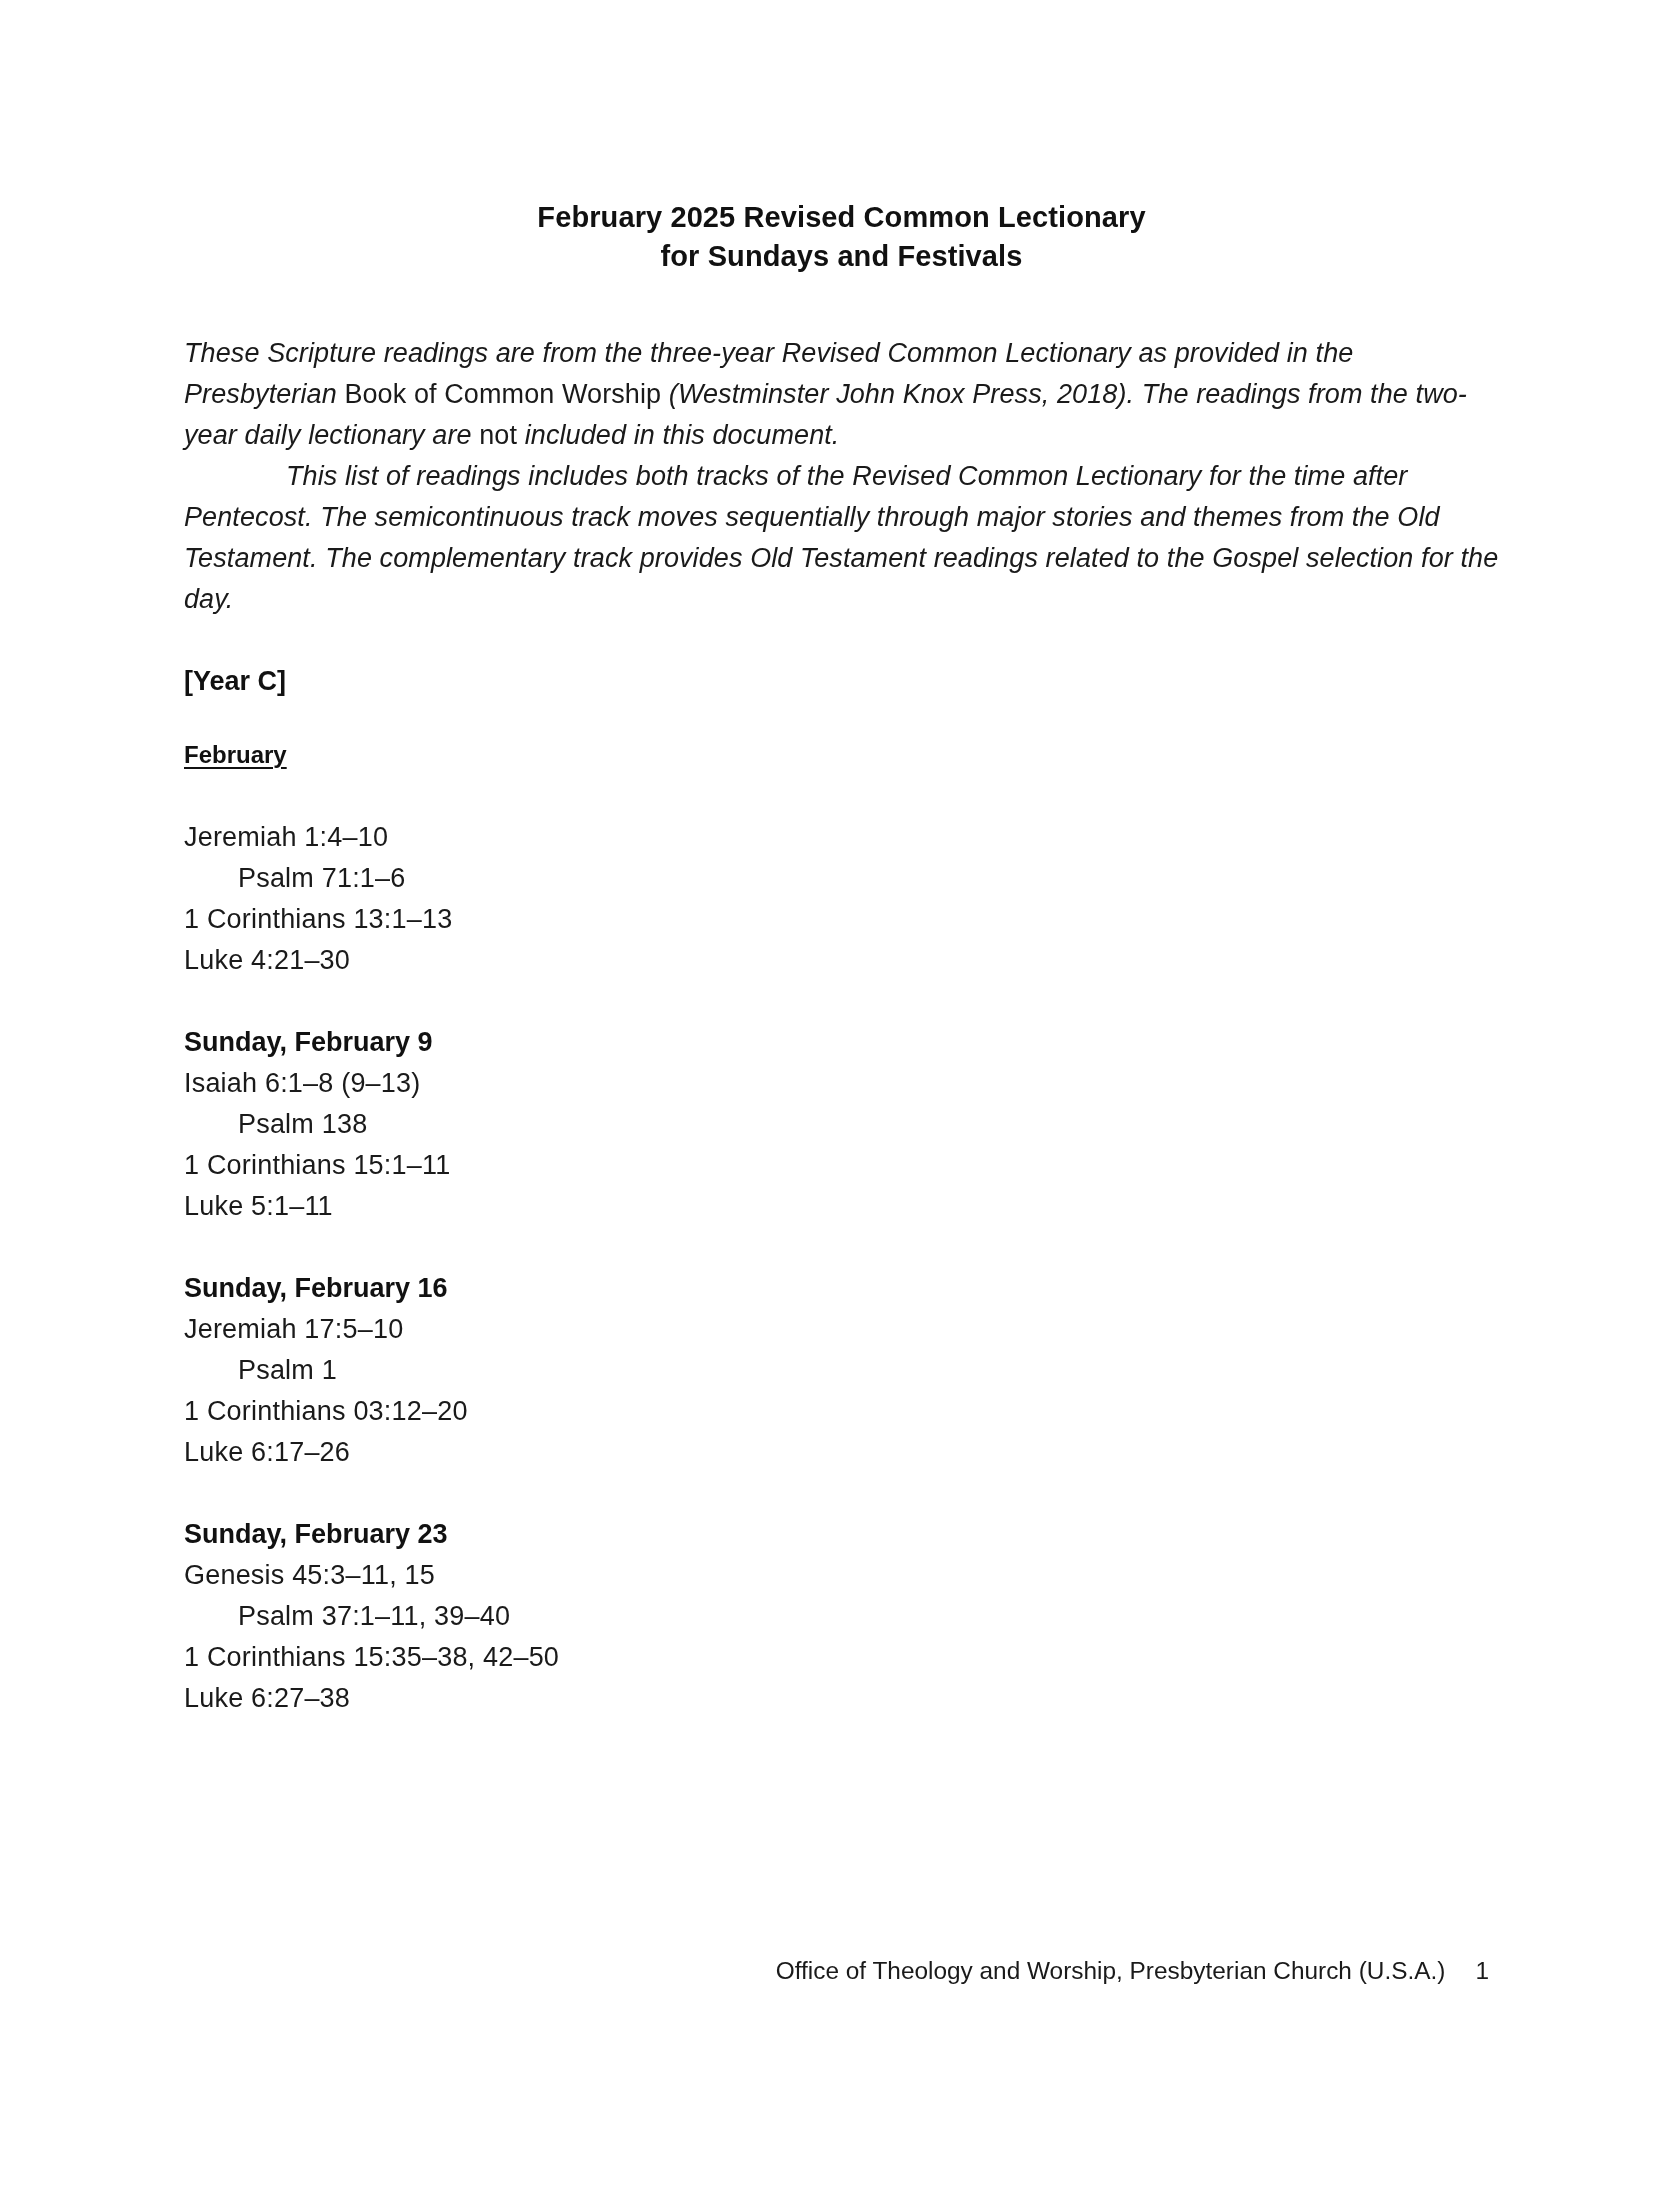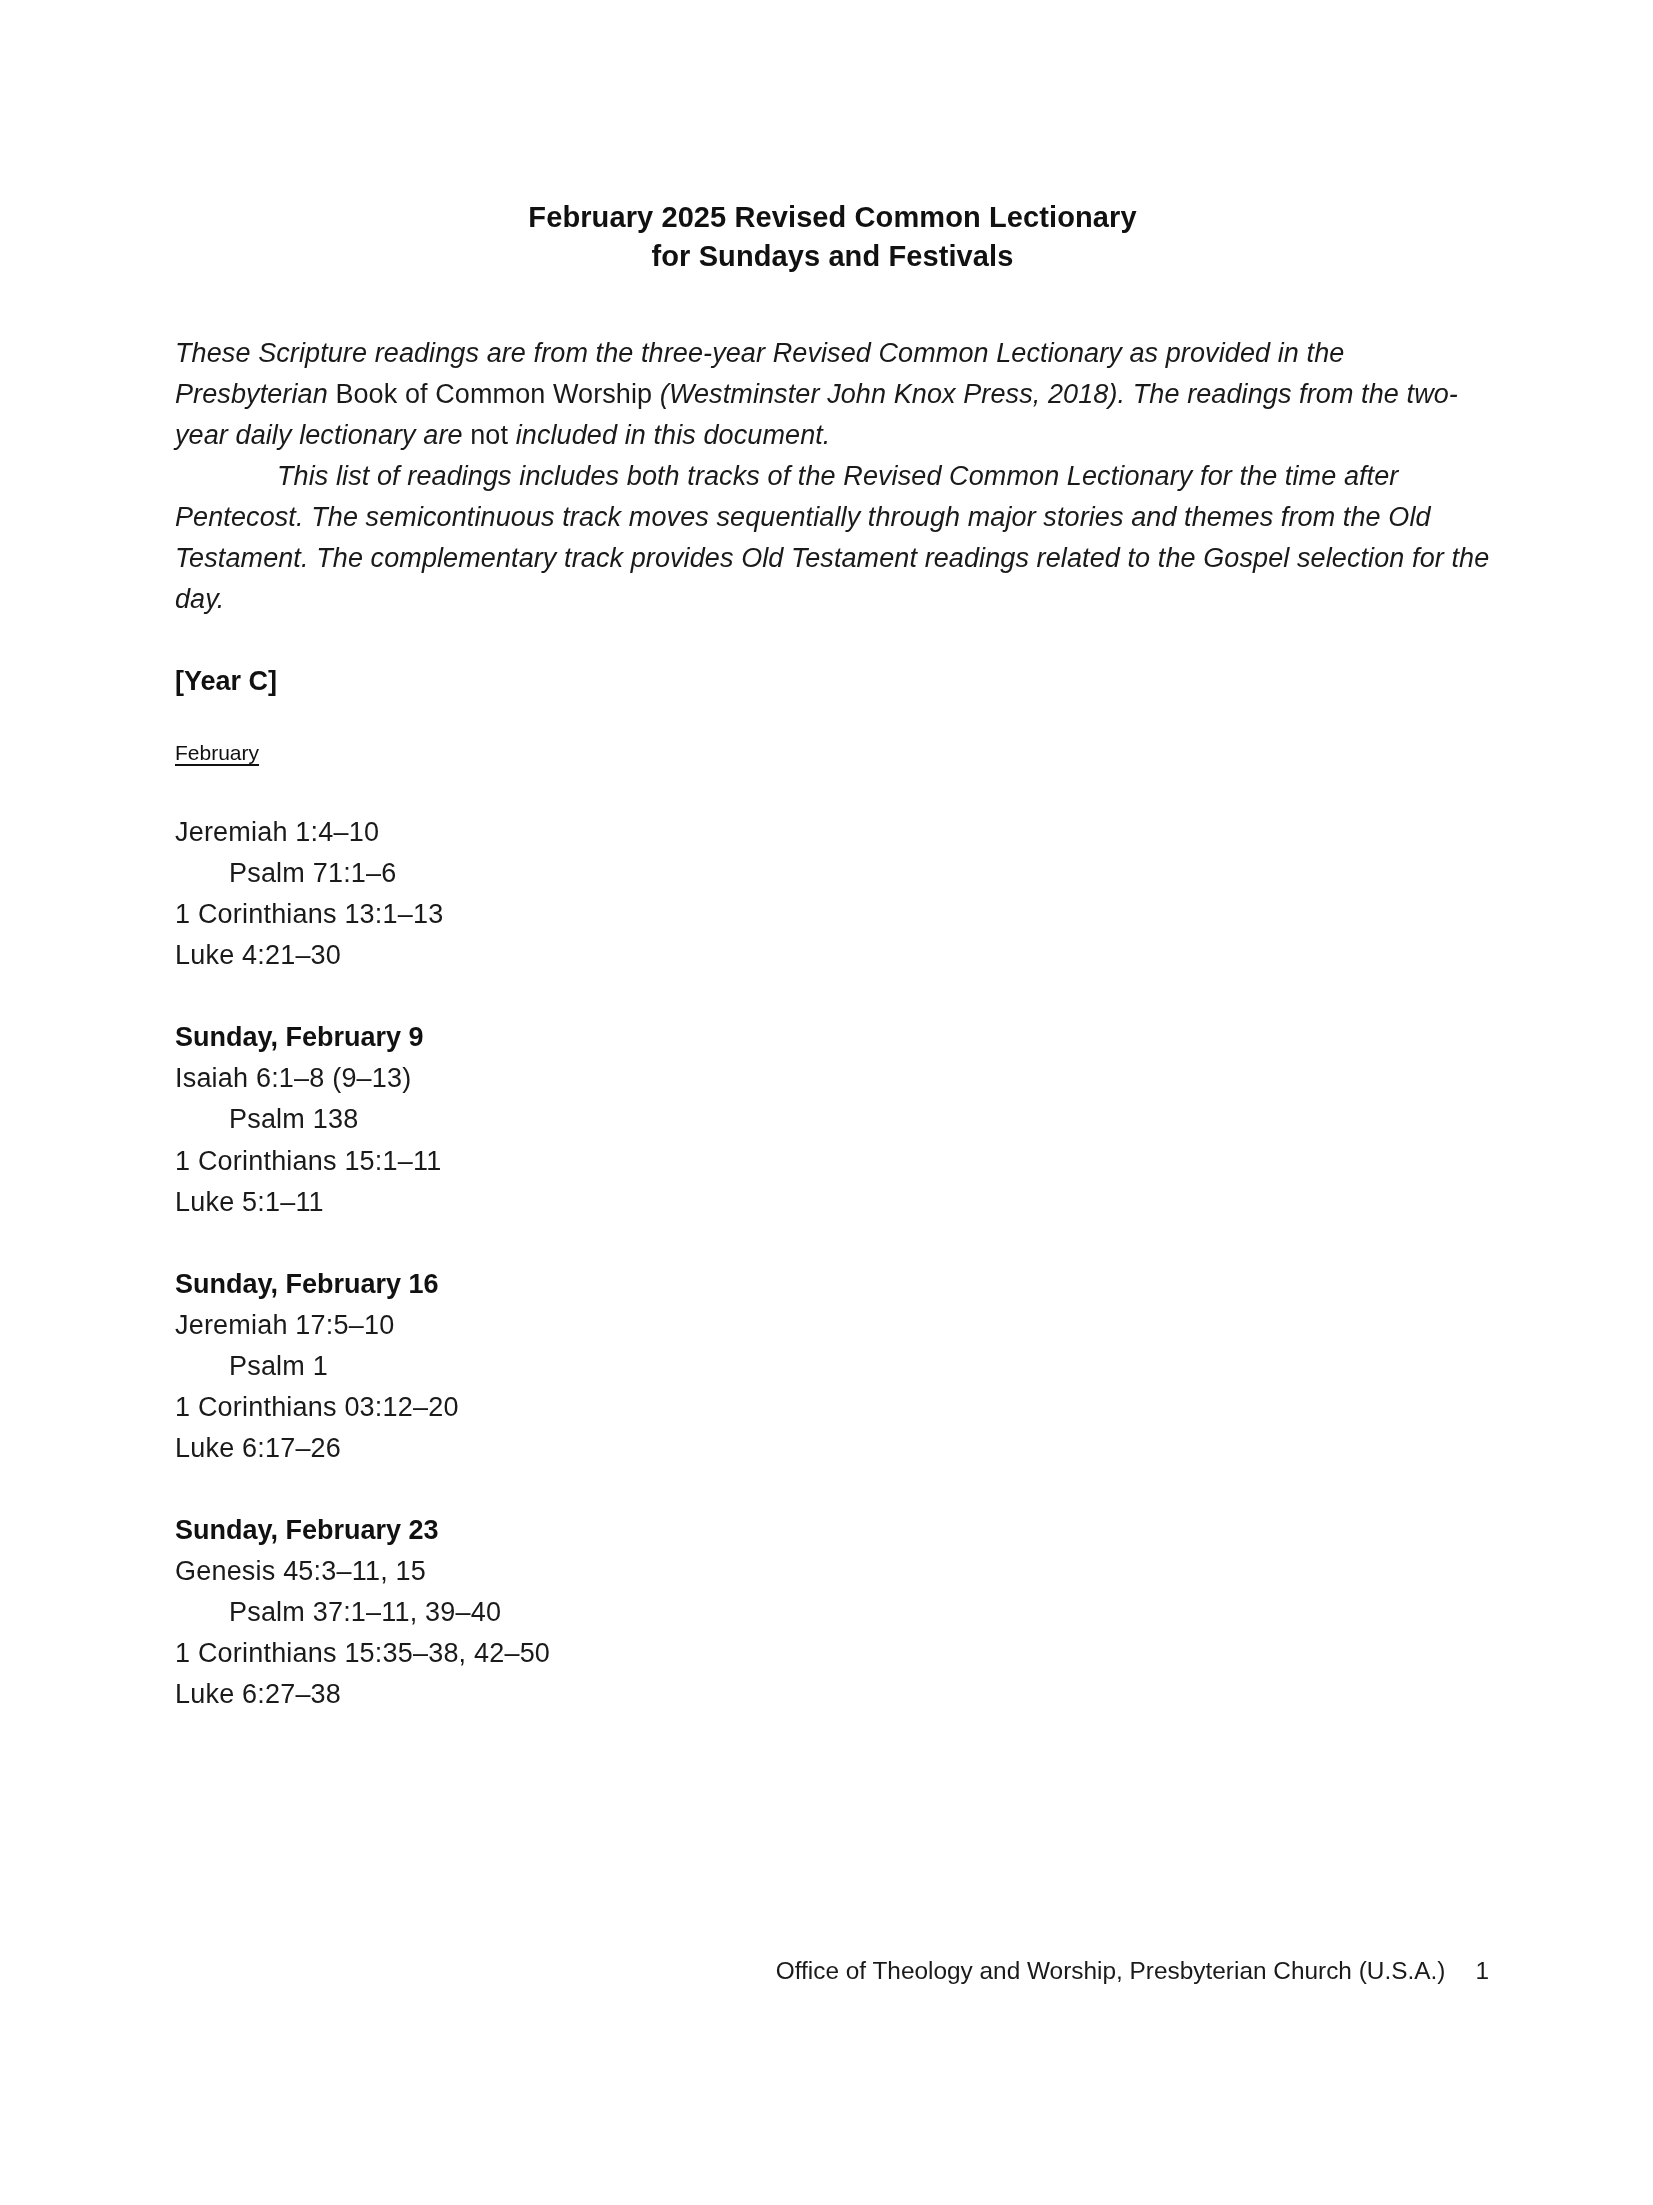--- a/index.html
+++ b/index.html
@@ -19,21 +19,21 @@
     position: relative;
     width: 1654px;
     height: 2205px;
     background: #ffffff;
     overflow: hidden;
   }
 
   
   .content {
     position: absolute;
-    left: 175px;
+    left: 184px;
     top: 0;
     width: 1315px;
   }
 
   
   .doc-title {
     margin: 0;
     padding-top: 198px;
     text-align: center;
     font-size: 29px;
@@ -72,22 +72,22 @@
     margin: 0;
     padding-top: 41px;
     font-size: 27px;
     font-weight: bold;
     line-height: 1.52;
     color: #111111;
   }
   .month-label {
     margin: 0;
     padding-top: 35px;
-    font-size: 21px;
-    font-weight: normal;
+    font-size: 24px;
+    font-weight: bold;
     line-height: 1.52;
     color: #111111;
   }
   .month-label span {
     text-decoration: underline;
     text-underline-offset: 3.9px;
   }
 
   
   .readings {

